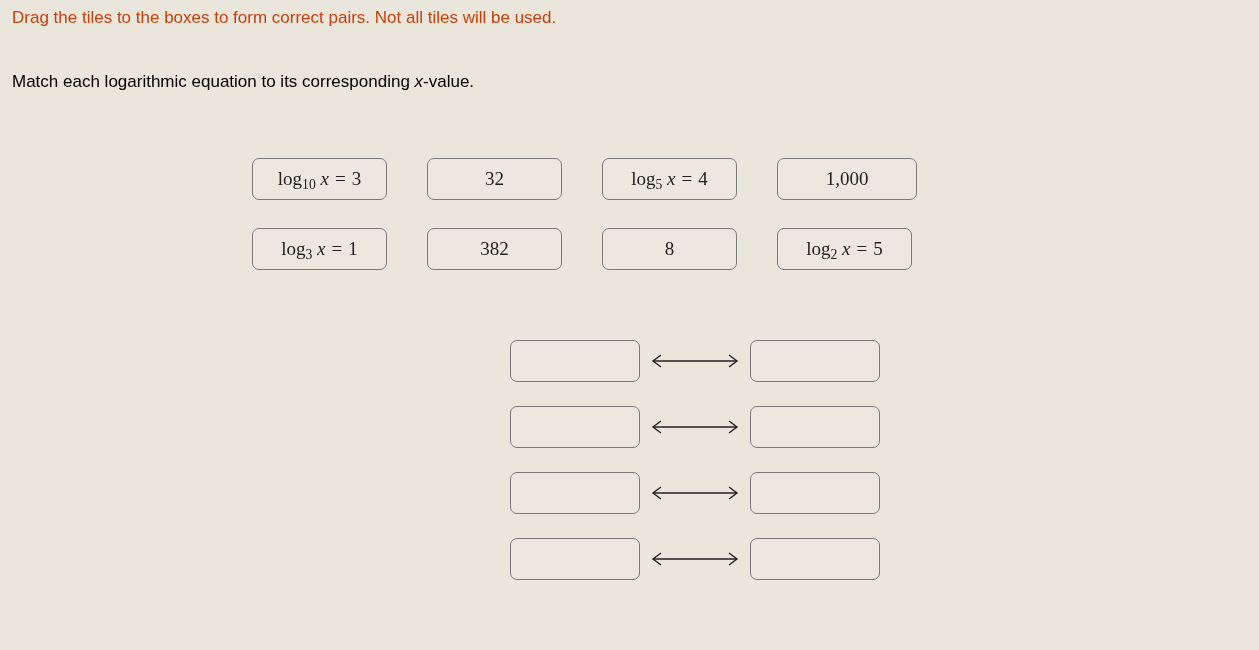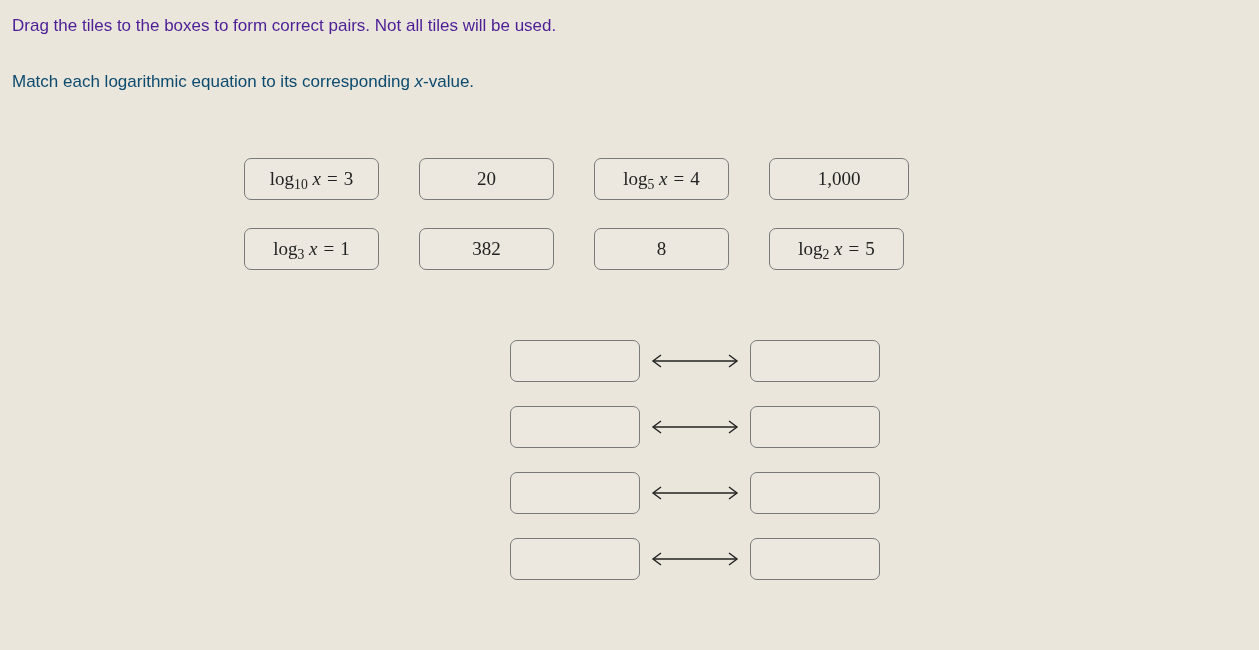--- a/index.html
+++ b/index.html
@@ -8,37 +8,37 @@
     height: 650px;
     background: #eae6dc;
     font-family: 'Times New Roman', Georgia, serif;
     color: #222;
     overflow: hidden;
     position: relative;
   }
   .instructions {
     position: absolute;
     left: 12px;
-    top: 16px;
+    top: 8px;
     font-family: Arial, Helvetica, sans-serif;
     font-size: 17px;
-    color: #4c1d95;
+    color: #c2410c;
   }
   .subinstructions {
     position: absolute;
     left: 12px;
     top: 72px;
     font-family: Arial, Helvetica, sans-serif;
     font-size: 17px;
-    color: #0c4a6e;
+    color: #000000;
   }
   .italic-x { font-style: italic; }
   .tile-area {
     position: absolute;
-    left: 244px;
+    left: 252px;
     top: 158px;
   }
   .tile-row {
     display: flex;
     gap: 40px;
     margin-bottom: 28px;
   }
   .tile {
     min-width: 135px;
     height: 42px;
@@ -97,21 +97,21 @@
 
 <div class="tile-area">
 
   <div class="tile-row">
     <div class="tile">
       <span class="math">
         <span>log</span><span class="sub">10</span>&nbsp;<span class="mx">x</span><span class="eq">=</span><span>3</span>
       </span>
     </div>
     <div class="tile">
-      <span class="math">20</span>
+      <span class="math">32</span>
     </div>
     <div class="tile">
       <span class="math">
         <span>log</span><span class="sub">5</span>&nbsp;<span class="mx">x</span><span class="eq">=</span><span>4</span>
       </span>
     </div>
     <div class="tile wider">
       <span class="math">1,000</span>
     </div>
   </div>

